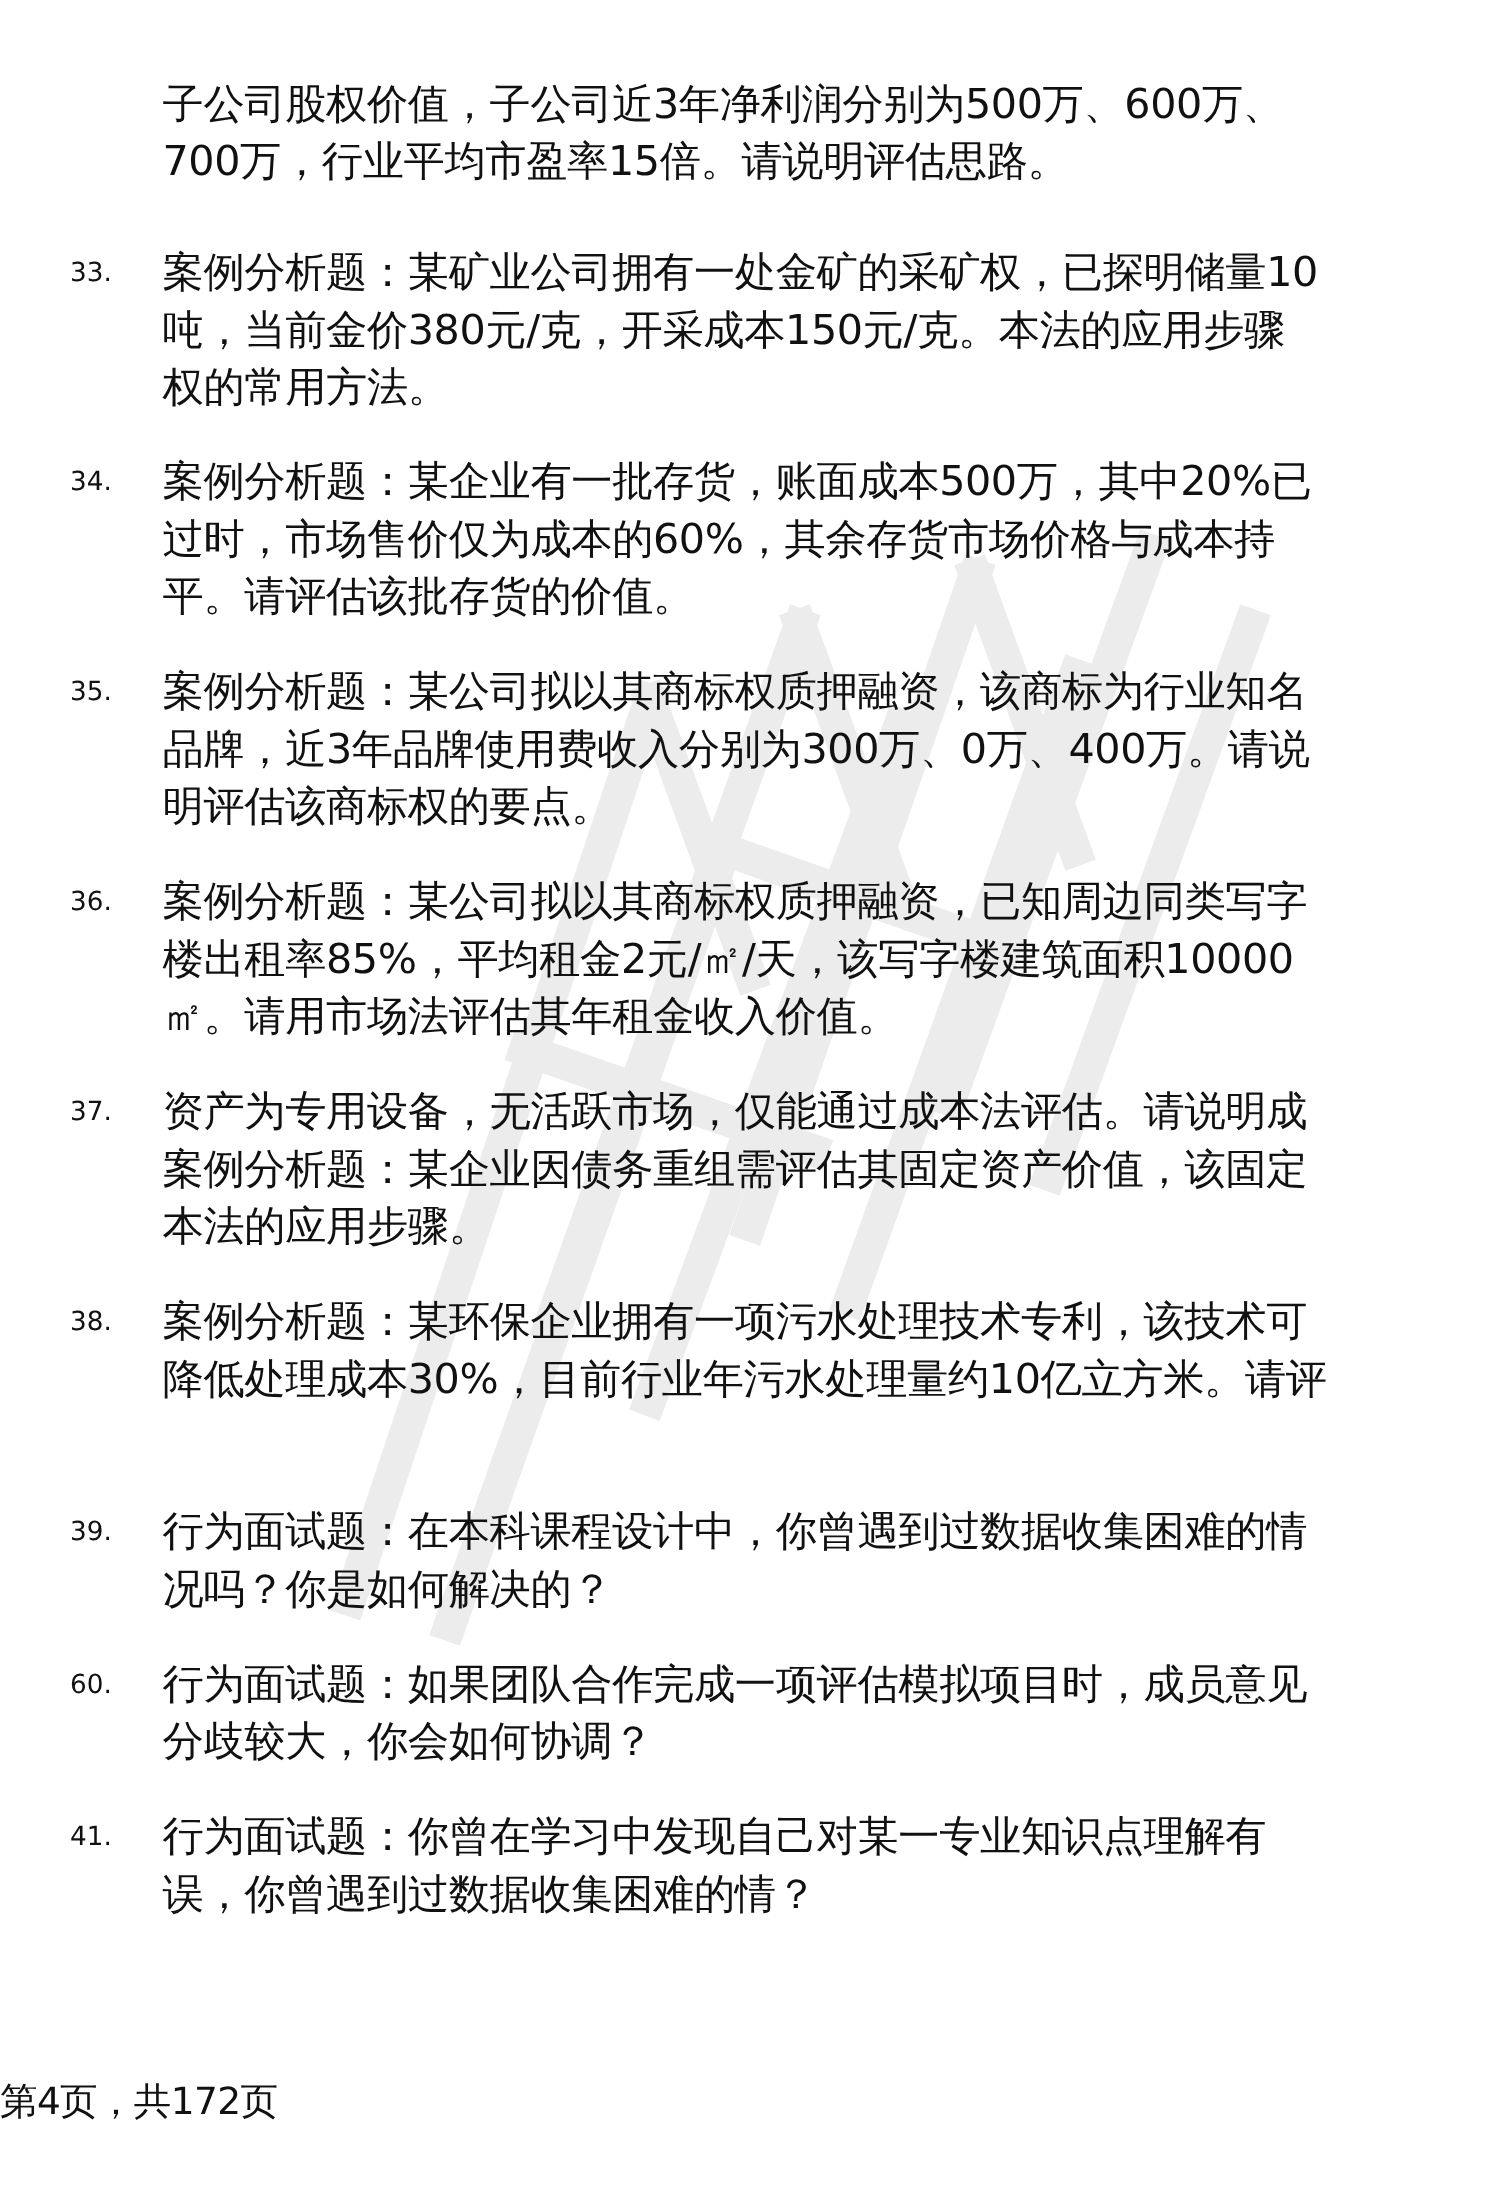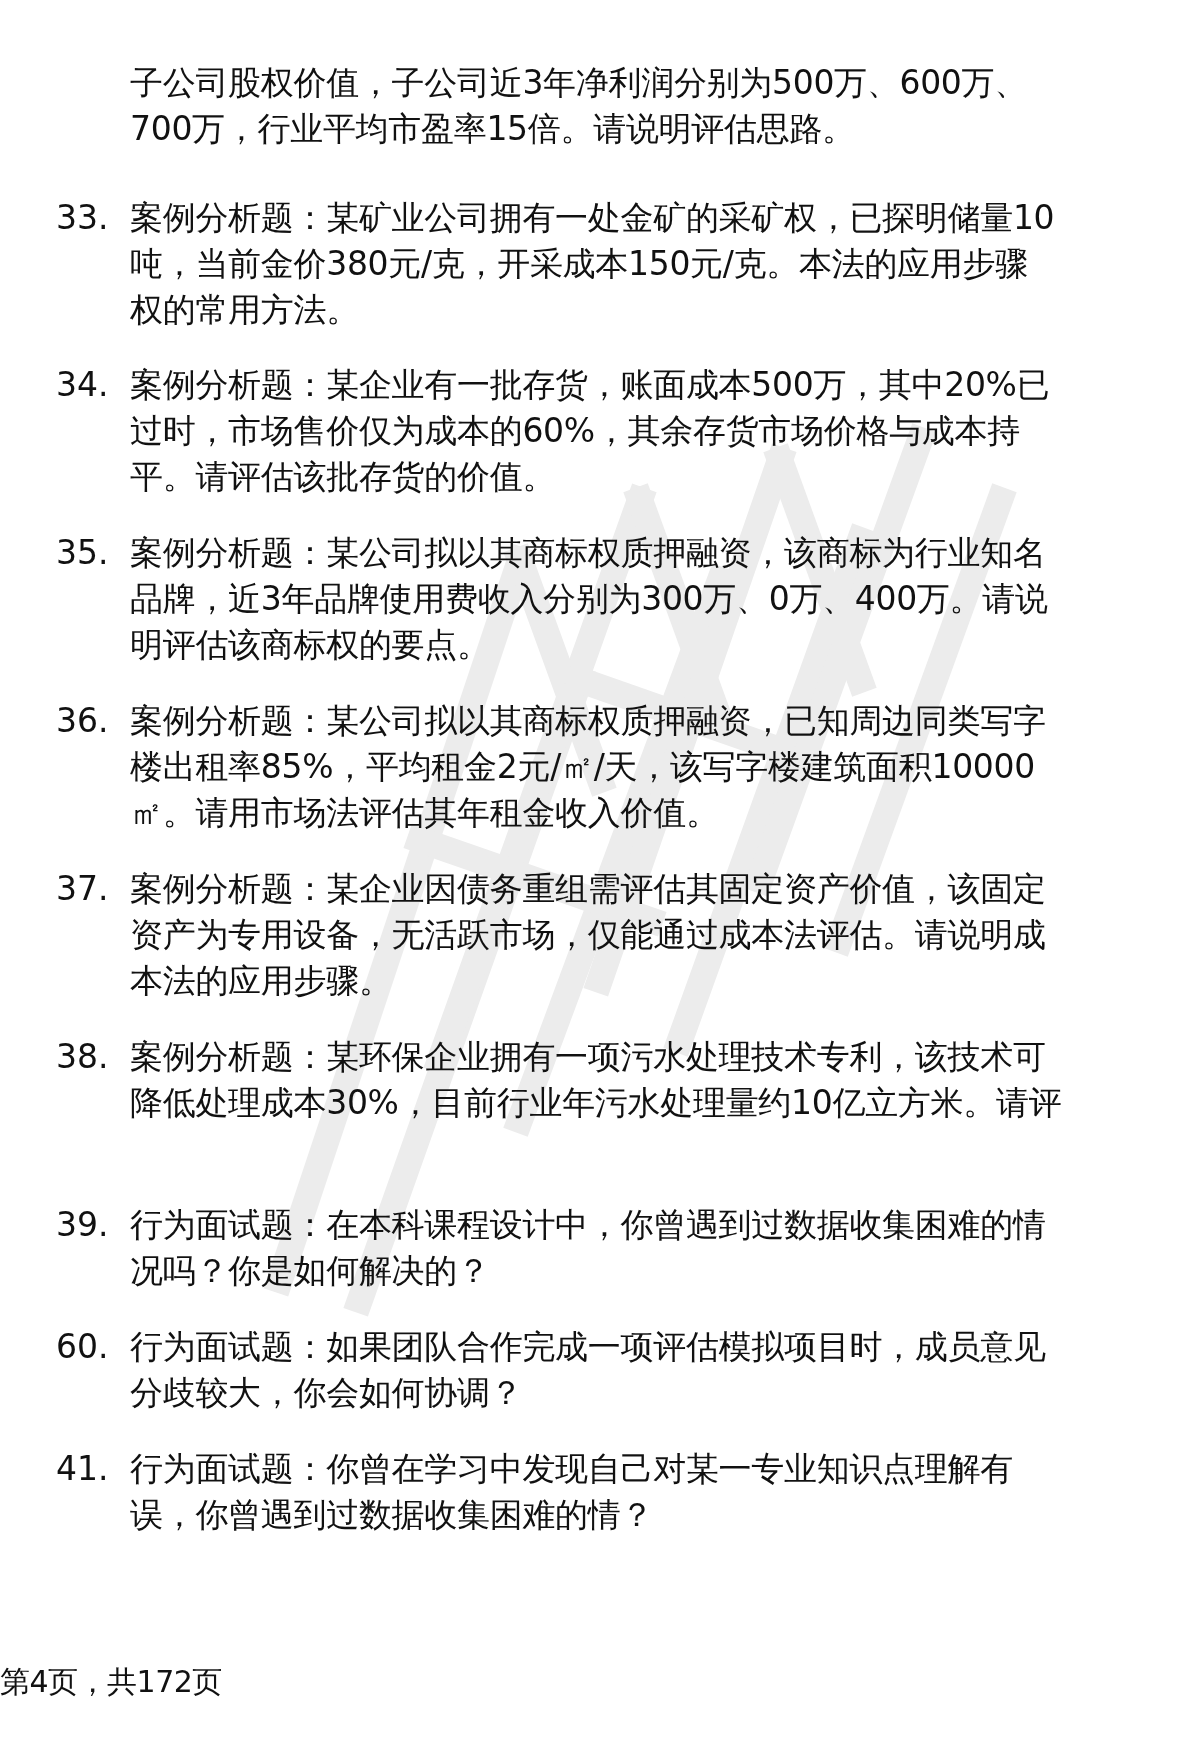--- a/index.html
+++ b/index.html
@@ -35,21 +35,21 @@
     z-index: 1;
   }
   .para {
     position: absolute;
     left: 0;
     width: 1200px;
   }
   .num {
     position: absolute;
     left: 56px;
-    font-size: 33px;
+    font-size: 21px;
     line-height: 46px;
     letter-spacing: 0px;
   }
   .lines {
     position: absolute;
     left: 130px;
     width: 1040px;
   }
   .line {
     display: block;
@@ -132,22 +132,22 @@
       <div class="lines">
         <span class="line">案例分析题：某公司拟以其商标权质押融资，已知周边同类写字</span>
         <span class="line">楼出租率85%，平均租金2元/㎡/天，该写字楼建筑面积10000</span>
         <span class="line">㎡。请用市场法评估其年租金收入价值。</span>
       </div>
     </div>
 
     <div class="para" style="top:866px;">
       <span class="num">37.</span>
       <div class="lines">
+        <span class="line">资产为专用设备，无活跃市场，仅能通过成本法评估。请说明成</span>
         <span class="line">案例分析题：某企业因债务重组需评估其固定资产价值，该固定</span>
-        <span class="line">资产为专用设备，无活跃市场，仅能通过成本法评估。请说明成</span>
         <span class="line">本法的应用步骤。</span>
       </div>
     </div>
 
     <div class="para" style="top:1034px;">
       <span class="num">38.</span>
       <div class="lines">
         <span class="line">案例分析题：某环保企业拥有一项污水处理技术专利，该技术可</span>
         <span class="line">降低处理成本30%，目前行业年污水处理量约10亿立方米。请评</span>
       </div>

